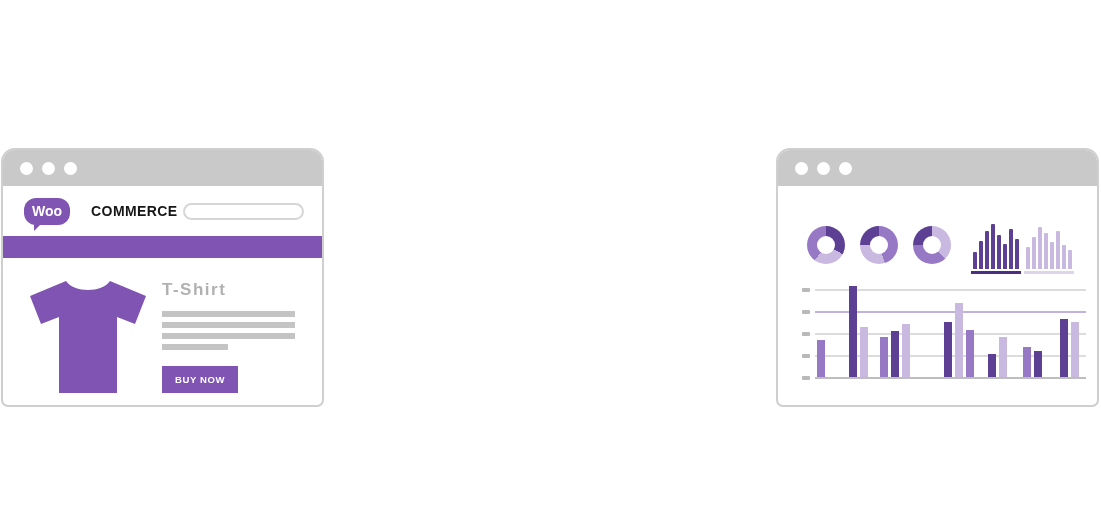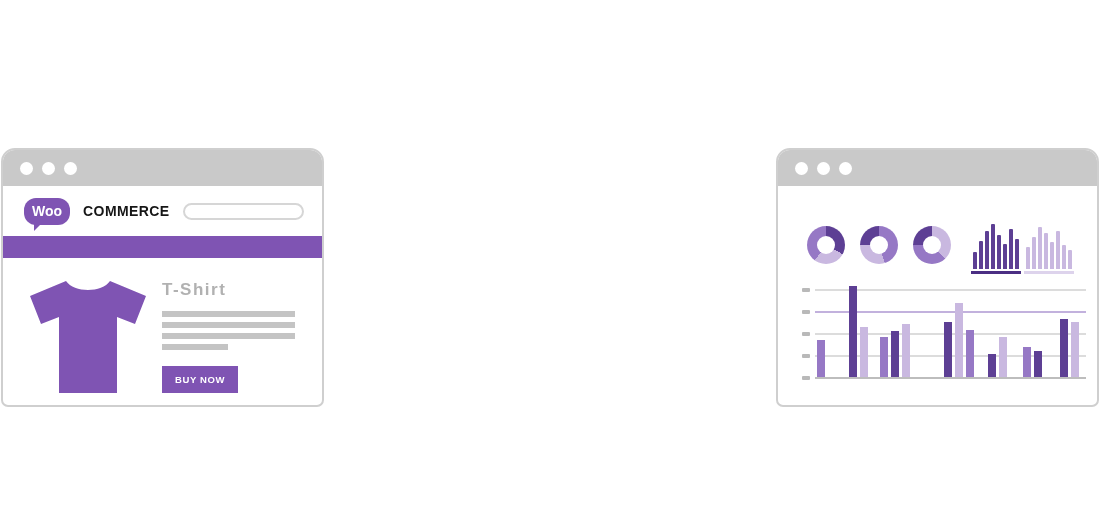--- a/index.html
+++ b/index.html
@@ -13,21 +13,21 @@
             background:#ffffff; overflow:hidden; }
   .titlebar { height:36px; background:#c9c9c9; display:flex; align-items:center;
               padding-left:17px; gap:9px; }
   .dot { width:13px; height:13px; border-radius:50%; background:#ffffff; display:inline-block; }
 
   
   .win-store { left:1px; }
   .store-body { height:219px; display:flex; flex-direction:column; }
   .browser-row { height:50px; display:flex; align-items:center;
                  justify-content:space-between; padding:0 18px 0 21px; }
-  .woo-logo { display:flex; align-items:center; gap:13px; }
+  .woo-logo { display:flex; align-items:center; gap:21px; }
   .woo-bubble { position:relative; background:#7f54b3; color:#ffffff;
                 font-weight:800; font-size:14px; line-height:1;
                 padding:6px 8px 7px; border-radius:12px; }
   .woo-bubble::after { content:""; position:absolute; left:10px; bottom:-6px;
                        width:0; height:0; border:5px solid transparent;
                        border-top-color:#7f54b3; border-left-color:#7f54b3; }
   .wordmark { font-weight:800; font-size:14px; letter-spacing:0.4px; color:#161616;text-align:center; }
   .searchbar { width:121px; height:17px; border:2px solid #d6d6d6; border-radius:9px;
                background:#ffffff; }
   .navbar { height:22px; background:#7f54b3; }

